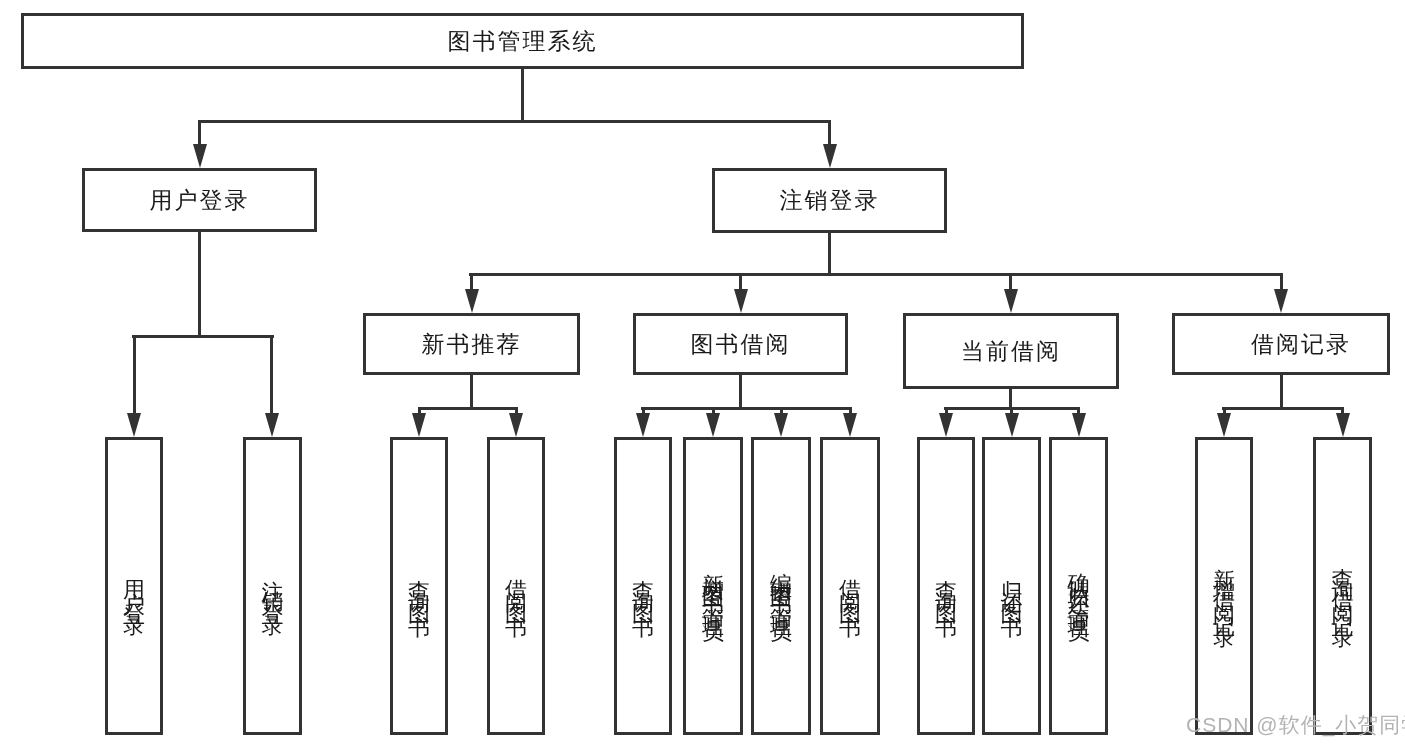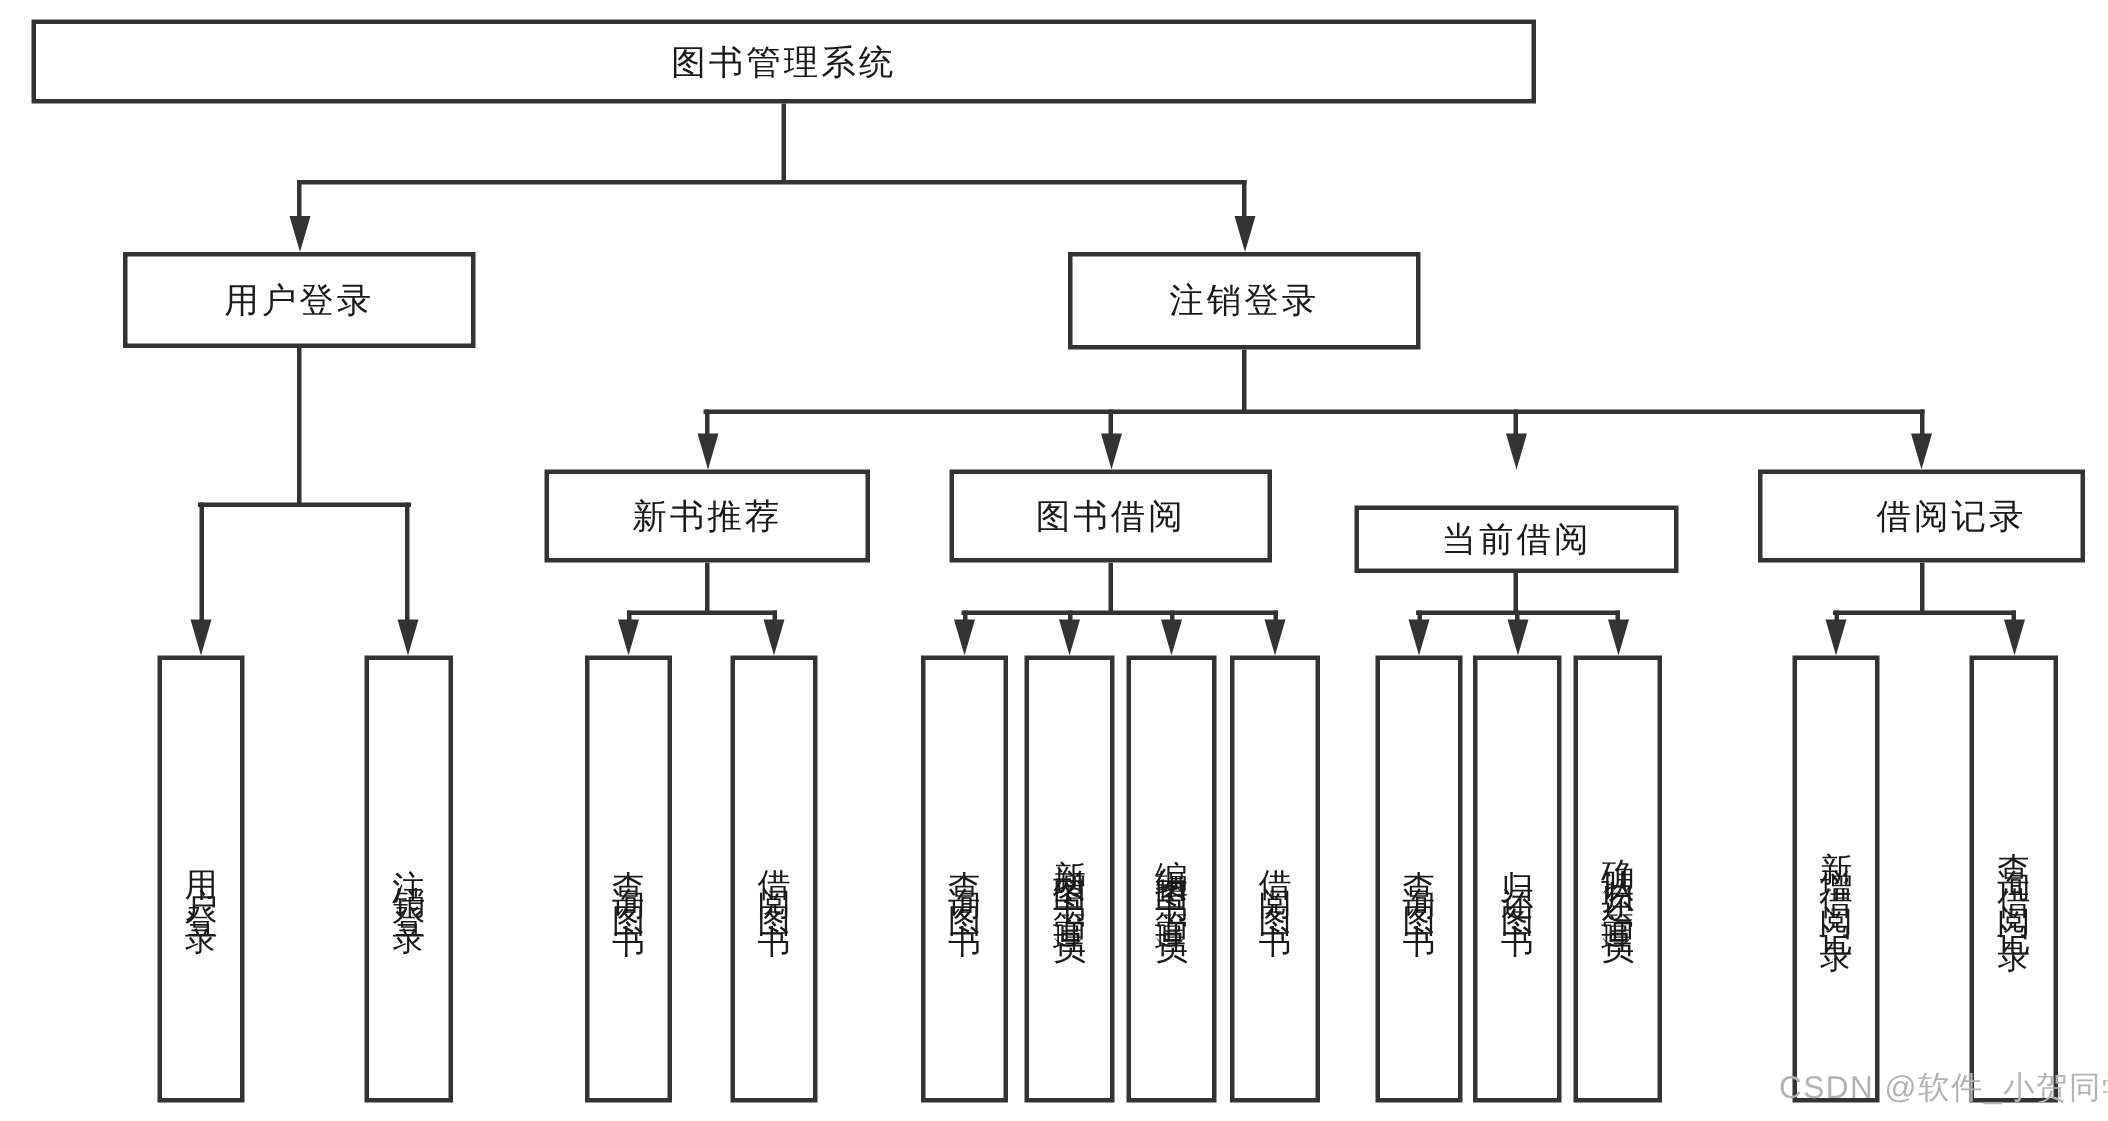--- a/index.html
+++ b/index.html
@@ -63,21 +63,21 @@
   <div class="arrow" style="left:465px;top:289px;"></div>
   <div class="vline" style="left:739px;top:273px;height:20px;"></div>
   <div class="arrow" style="left:734px;top:289px;"></div>
   <div class="vline" style="left:1009px;top:273px;height:20px;"></div>
   <div class="arrow" style="left:1004px;top:289px;"></div>
   <div class="vline" style="left:1280px;top:273px;height:20px;"></div>
   <div class="arrow" style="left:1274px;top:289px;"></div>
 
   <div class="node" style="left:633px;top:313px;width:215px;height:62px;">图书借阅</div>
   <div class="node" style="left:363px;top:313px;width:217px;height:62px;">新书推荐</div>
-  <div class="node" style="left:903px;top:313px;width:216px;height:45px;margin-top:24px;">当前借阅</div>
+  <div class="node" style="left:903px;top:313px;width:216px;height:76px;">当前借阅</div>
   <div class="node" style="left:1172px;top:313px;width:218px;height:62px;padding-left:40px;">借阅记录</div>
 
   <div class="vline" style="left:470px;top:375px;height:34px;"></div>
   <div class="hline" style="left:418px;top:407px;width:100px;"></div>
   <div class="vline" style="left:418px;top:407px;height:10px;"></div>
   <div class="arrow" style="left:412px;top:413px;"></div>
   <div class="vline" style="left:515px;top:407px;height:10px;"></div>
   <div class="arrow" style="left:509px;top:413px;"></div>
 
   <div class="node leaf" style="left:390px;top:437px;width:58px;height:298px;">查询图书</div>

